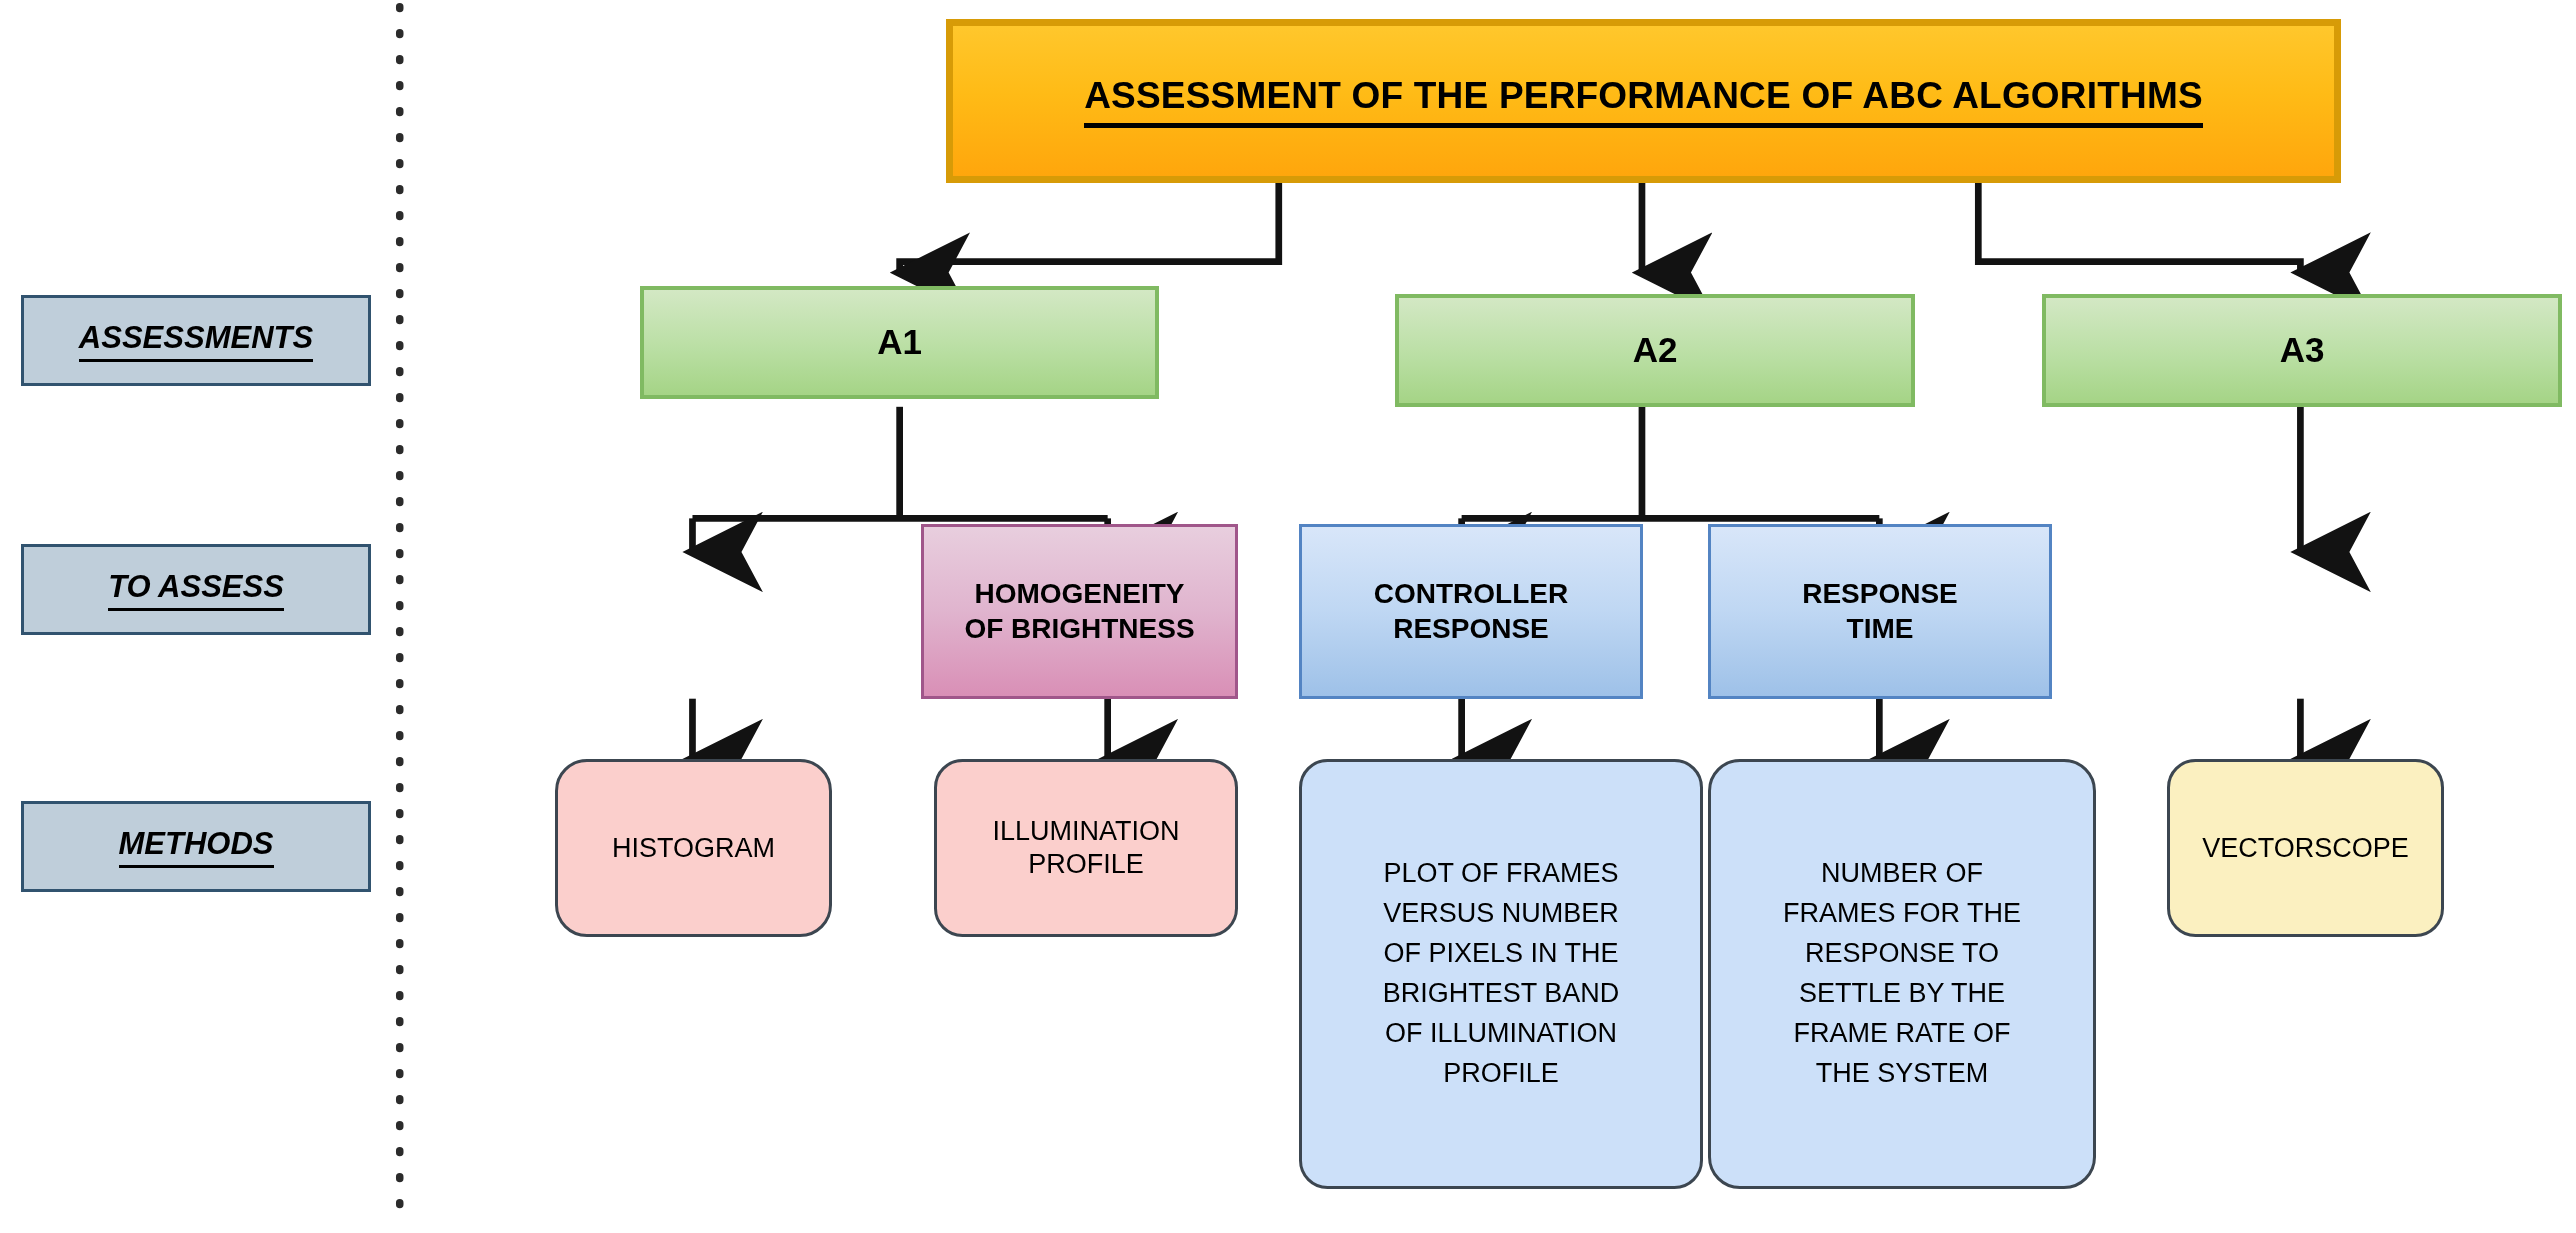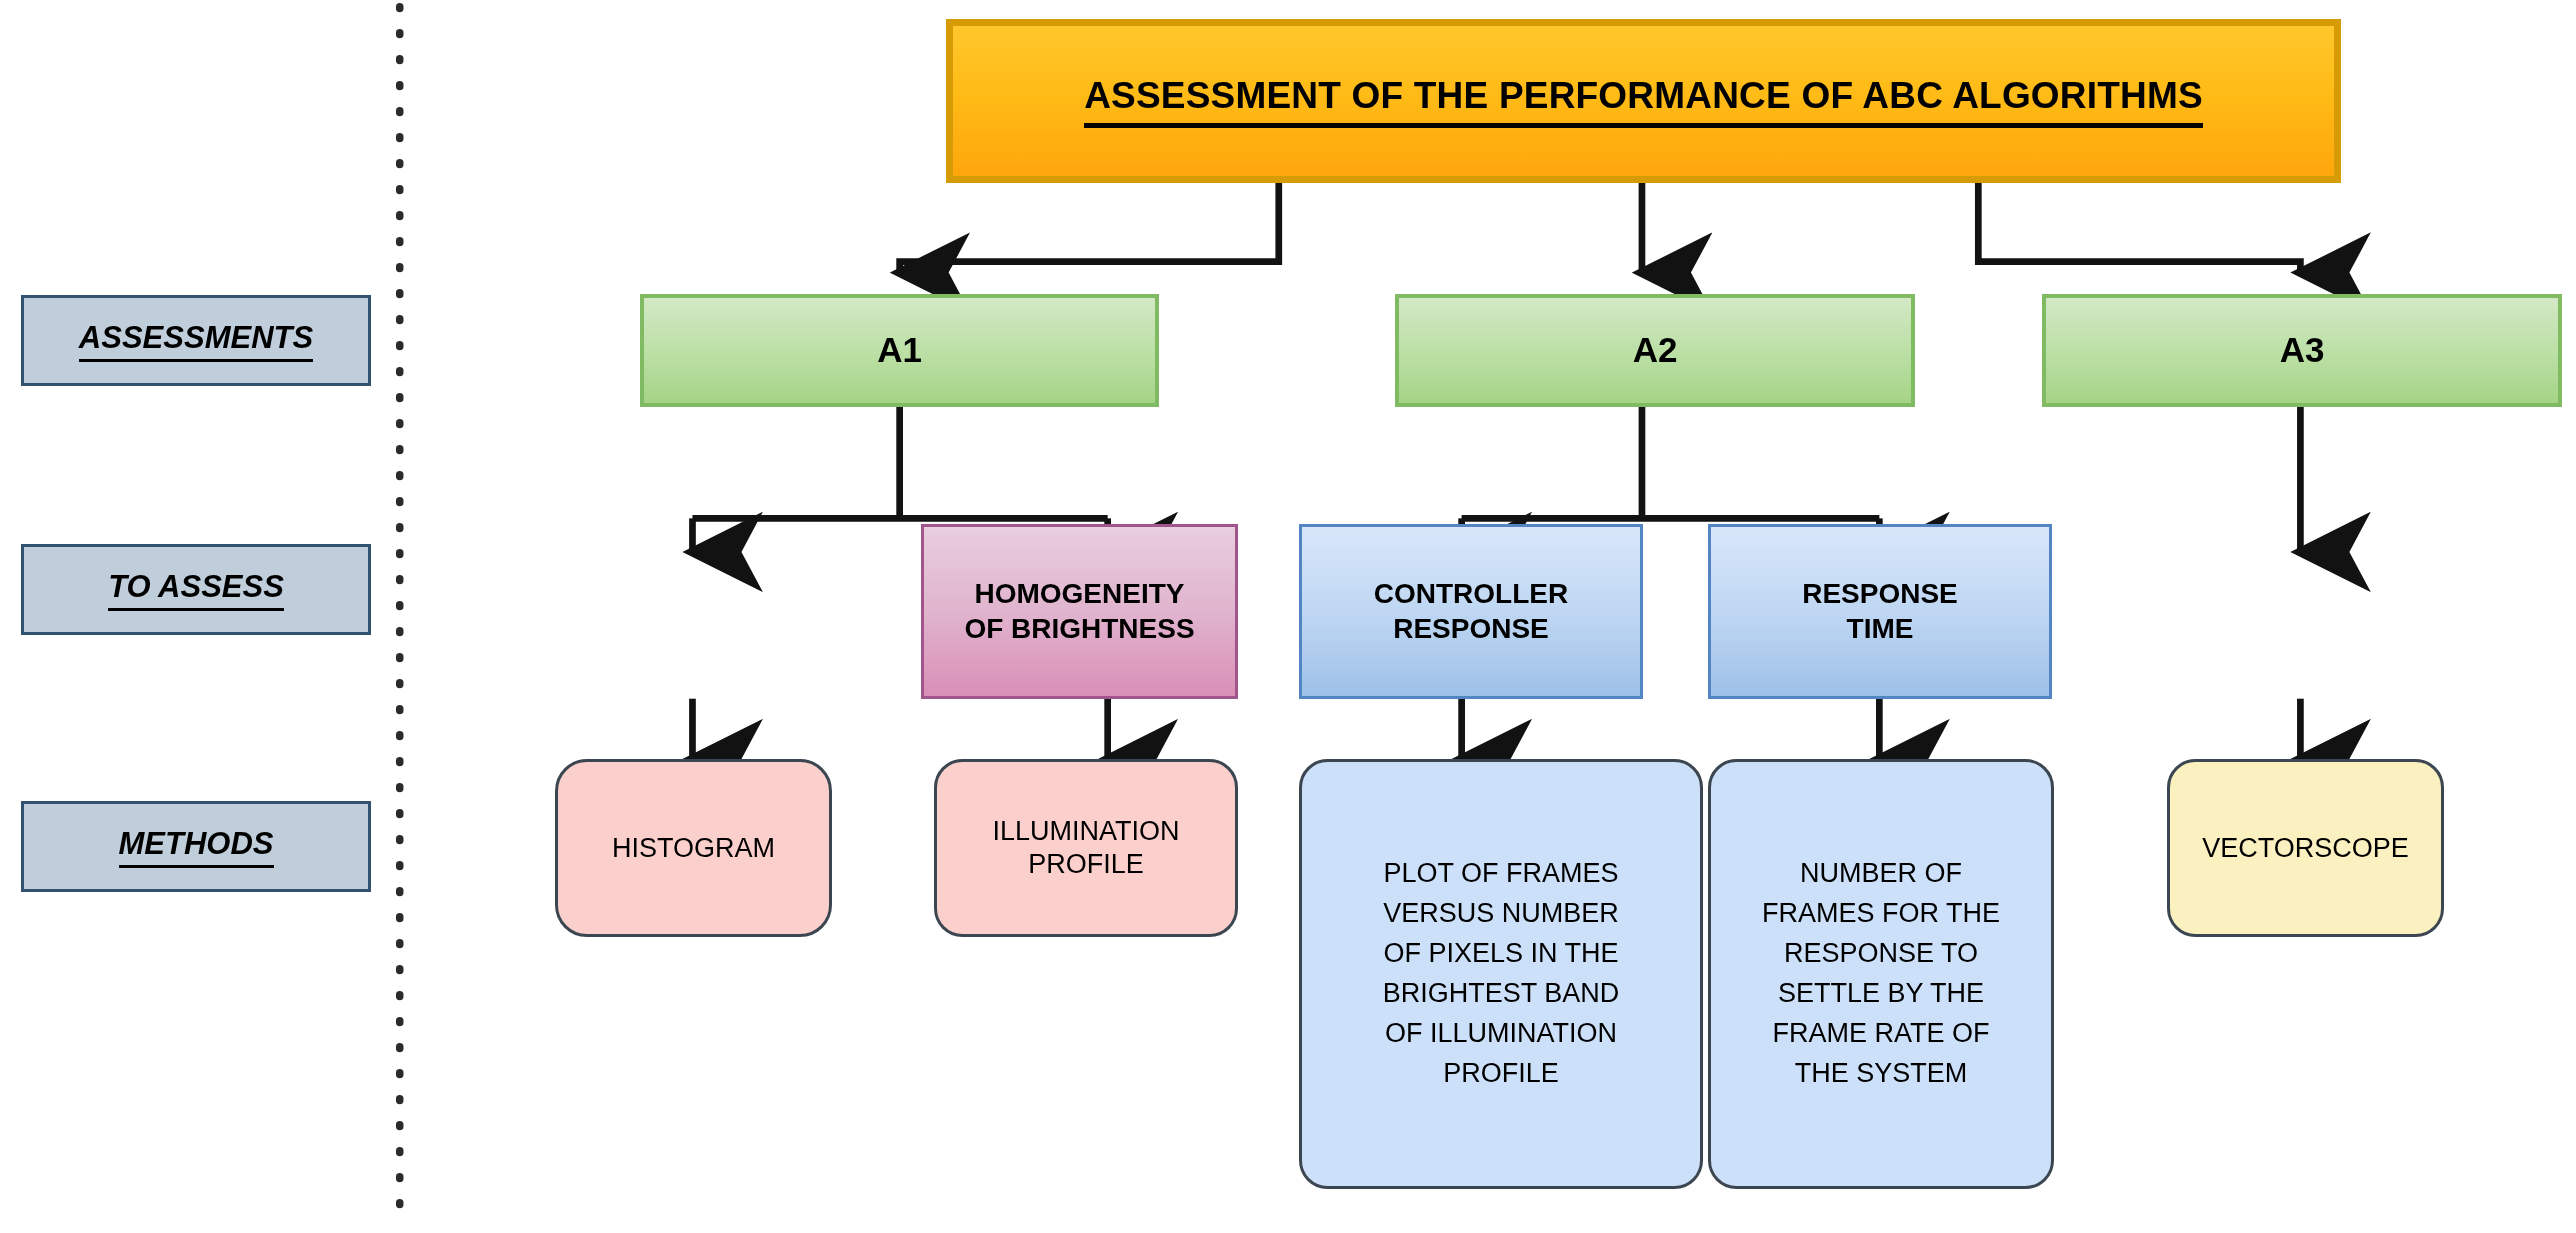--- a/index.html
+++ b/index.html
@@ -151,21 +151,21 @@
   <div class="node legend-box" style="left:21px; top:295px; width:350px; height:91px;">
     <span class="u">ASSESSMENTS</span>
   </div>
   <div class="node legend-box" style="left:21px; top:544px; width:350px; height:91px;">
     <span class="u">TO ASSESS</span>
   </div>
   <div class="node legend-box" style="left:21px; top:801px; width:350px; height:91px;">
     <span class="u">METHODS</span>
   </div>
 
-  <div class="node green-box" style="left:640px; top:294px; width:519px; height:113px;">
+  <div class="node green-box" style="left:640px; top:286px; width:519px; height:113px;">
     <span>A1</span>
   </div>
   <div class="node green-box" style="left:1395px; top:294px; width:520px; height:113px;">
     <span>A2</span>
   </div>
   <div class="node green-box" style="left:2042px; top:294px; width:520px; height:113px;">
     <span>A3</span>
   </div>
 
   <div class="node pink-box stack" style="left:921px; top:524px; width:317px; height:175px;">
@@ -192,21 +192,21 @@
 
   <div class="node method-box method-blue stack" style="left:1299px; top:759px; width:404px; height:430px; line-height:1.48;">
     <span class="ln">PLOT OF FRAMES</span>
     <span class="ln">VERSUS NUMBER</span>
     <span class="ln">OF PIXELS IN THE</span>
     <span class="ln">BRIGHTEST BAND</span>
     <span class="ln">OF ILLUMINATION</span>
     <span class="ln">PROFILE</span>
   </div>
 
-  <div class="node method-box method-blue stack" style="left:1708px; top:759px; width:346px; height:430px; line-height:1.48;">
+  <div class="node method-box method-blue stack" style="left:1708px; top:759px; width:388px; height:430px; line-height:1.48;border-radius:32px;">
     <span class="ln">NUMBER OF</span>
     <span class="ln">FRAMES FOR THE</span>
     <span class="ln">RESPONSE TO</span>
     <span class="ln">SETTLE BY THE</span>
     <span class="ln">FRAME RATE OF</span>
     <span class="ln">THE SYSTEM</span>
   </div>
 
   <div class="node method-box method-yellow stack" style="left:2167px; top:759px; width:277px; height:178px;">
     <span class="ln">VECTORSCOPE</span>

